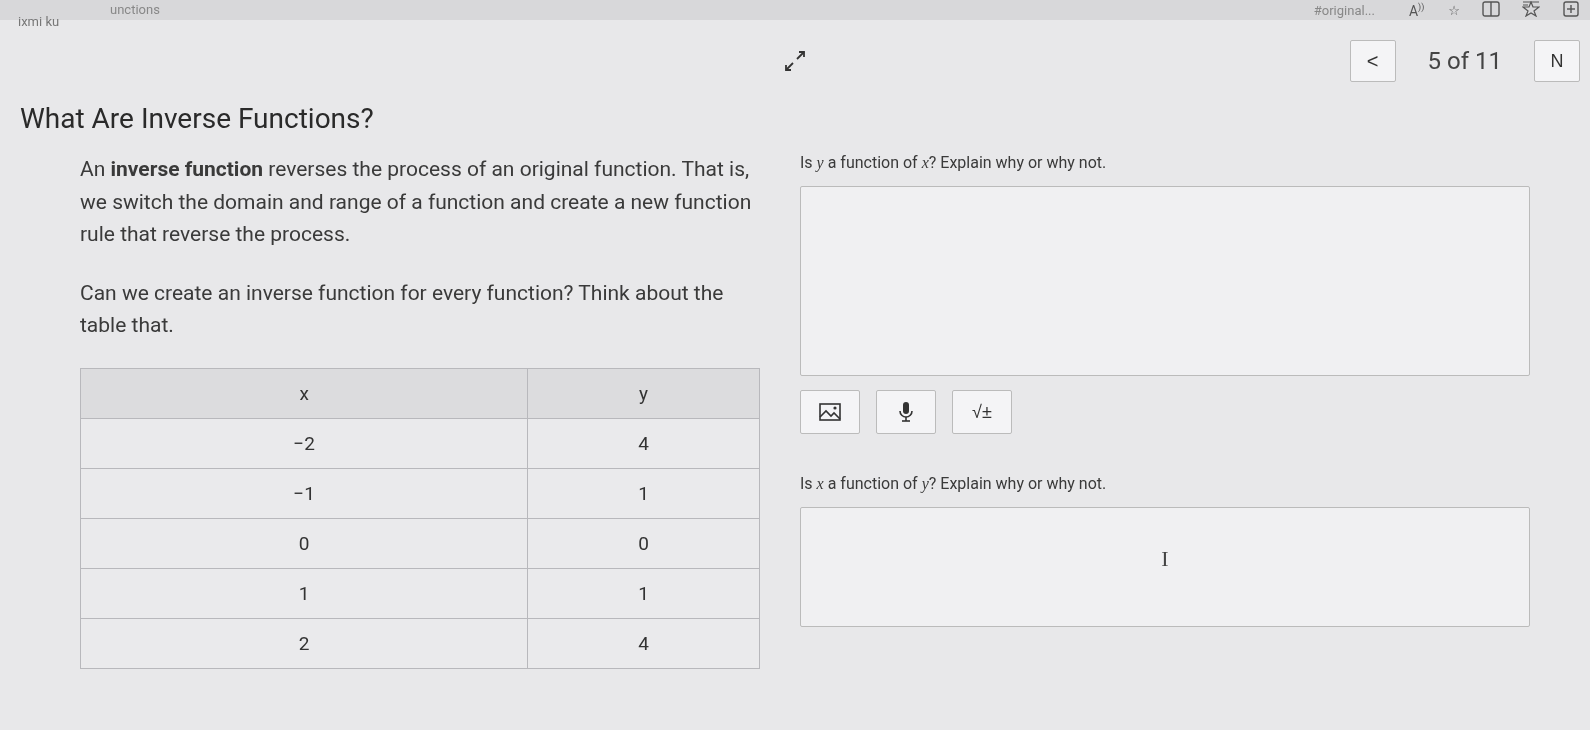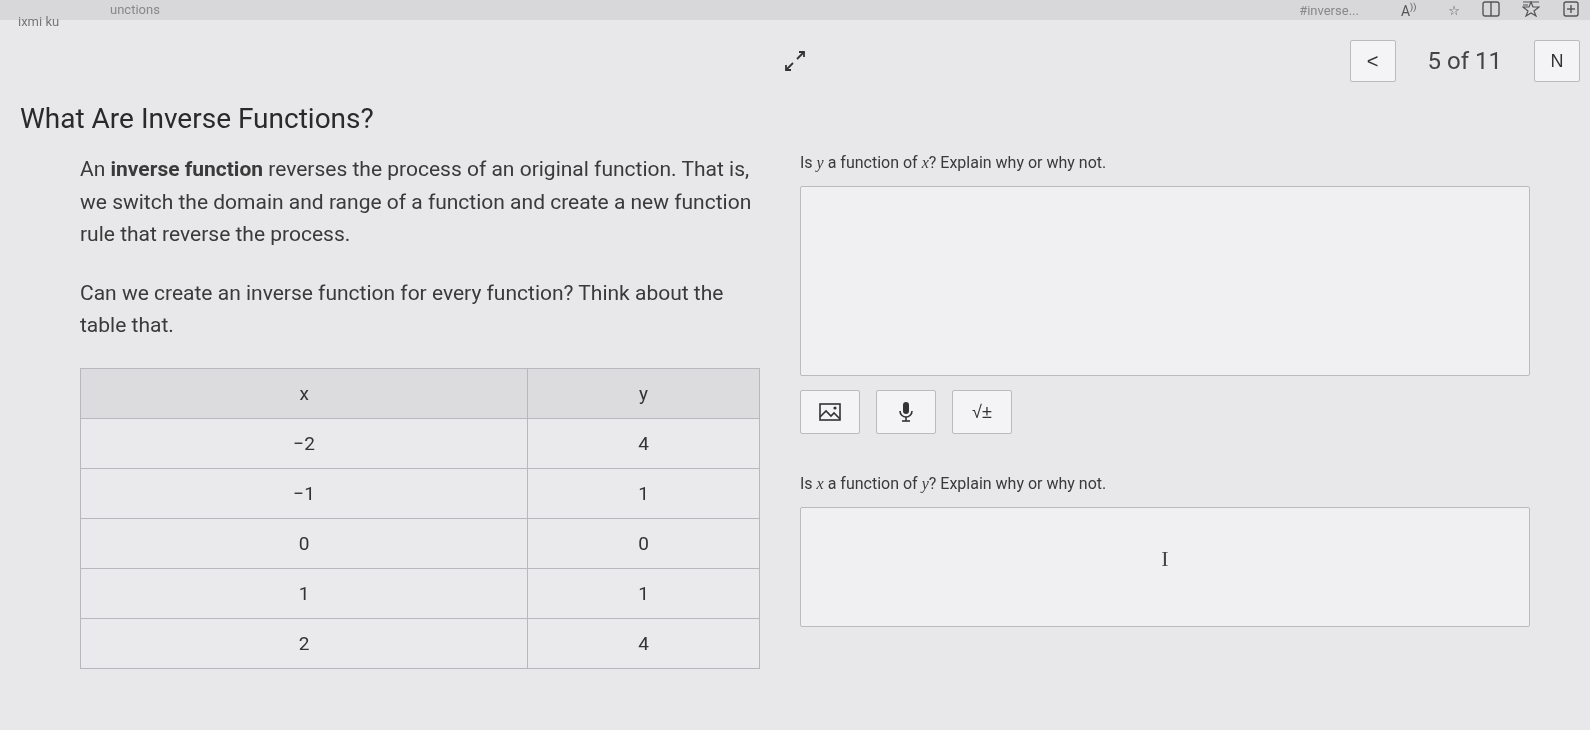--- a/index.html
+++ b/index.html
@@ -12,21 +12,21 @@
     overflow: hidden;
     position: relative;
   }
   .browser-bar {
     height: 20px;
     background: #d8d8da;
     display: flex;
     align-items: center;
     justify-content: flex-end;
     padding: 0 10px;
-    gap: 32px;
+    gap: 24px;
     color: #555;
     font-size: 13px;
   }
   .browser-bar .left { position: absolute; left: 110px; top: 2px; color: #888; }
   .browser-icons { display: flex; gap: 22px; align-items: center; }
   .browser-icons span { cursor: pointer; }
   .tab-area {
     position: absolute;
     left: 18px;
     top: 14px;
@@ -178,21 +178,21 @@
     color: #444;
     text-align: center;
     margin-top: 30px;
   }
 </style>
 </head>
 <body>
 
 <div class="browser-bar">
   <span class="left">unctions</span>
-  <span style="margin-right:10px;color:#888;">#inverse...</span>
+  <span style="margin-right:10px;color:#888;">#original...</span>
   <span style="font-size:14px;">A<sup style="font-size:9px;">))</sup></span>
   <div class="browser-icons">
     <span>☆</span>
     <span>
       <svg width="18" height="16" viewBox="0 0 18 16">
           <rect x="1" y="1" width="16" height="14" rx="2" fill="none" stroke="#555" stroke-width="1.4"></rect>
           <line x1="9" y1="1" x2="9" y2="15" stroke="#555" stroke-width="1.4"></line>
         </svg>
     </span>
     <span>

